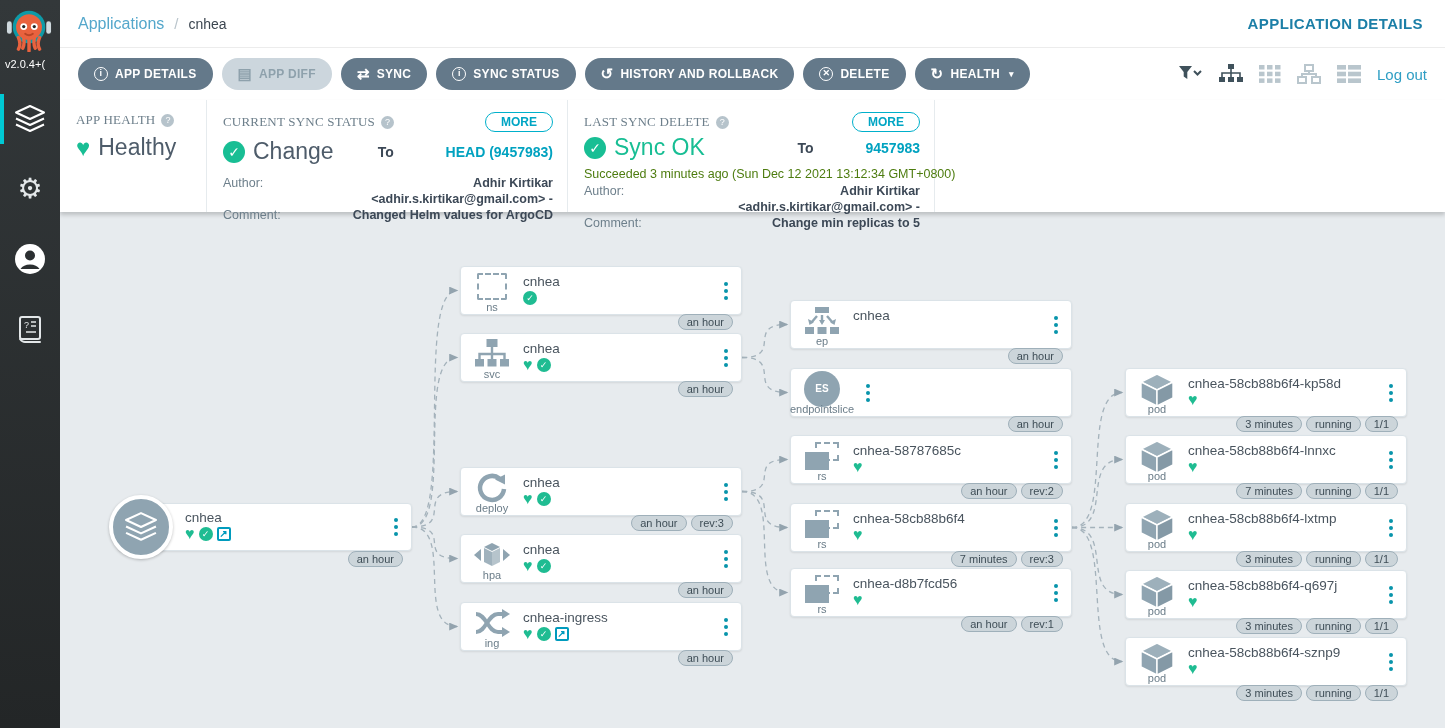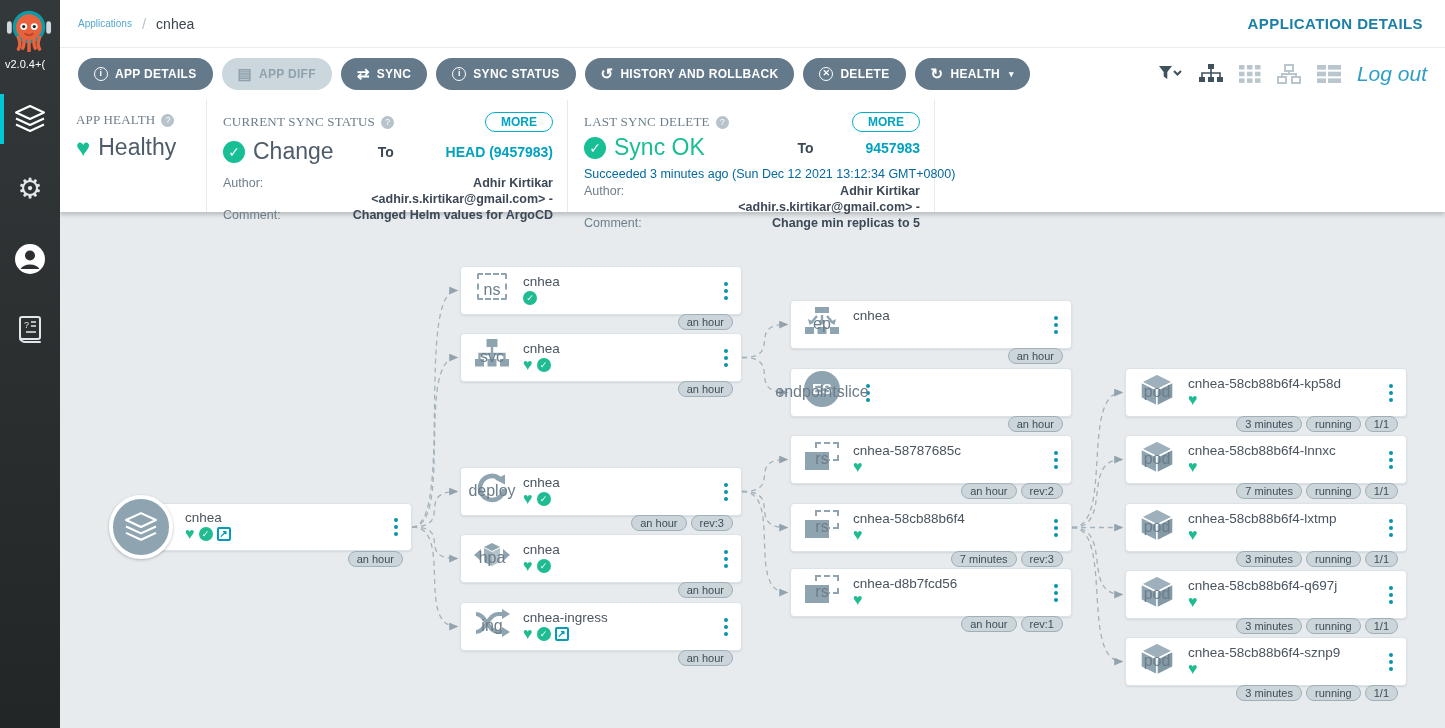--- a/index.html
+++ b/index.html
@@ -10,39 +10,39 @@
     background:linear-gradient(180deg,#33383a 0%,#232627 100%); z-index:30; }
   .logo-wrap { padding:6px 4px 2px 6px; }
   .version { color:#fff; font-size:11px; padding:0 0 10px 5px; white-space:nowrap; overflow:hidden; }
   .nav-item { position:relative; height:62px; display:flex; align-items:center; justify-content:center; margin-top:8px; cursor:pointer; }
   .nav-item.active::before { content:""; position:absolute; left:0; top:6px; bottom:6px; width:4px; background:#00c9d4; }
   .nav-item svg { display:block; }
 
   
   .topbar { position:absolute; left:60px; top:0; right:0; height:48px; background:#fff;
     display:flex; align-items:center; padding:0 22px 0 18px; border-bottom:1px solid #ececec; }
-  .crumb-root { color:#54a7cb; font-size:10px; cursor:pointer; }
+  .crumb-root { color:#54a7cb; font-size:16px; cursor:pointer; }
   .crumb-sep { color:#b9c4cb; margin:0 10px; font-size:15px; }
   .crumb-cur { color:#3c4650; font-size:14px; }
   .corner-title { margin-left:auto; color:#1c7fa7; font-weight:bold; font-size:15px; letter-spacing:.4px; }
 
   
   .toolbar { position:absolute; left:60px; top:48px; right:0; height:52px; background:#fff;
     display:flex; align-items:center; padding:0 18px; }
   .tb-btn { height:32px; border:none; border-radius:17px; background:#64798a; color:#fff;
     font-family:"Liberation Sans",sans-serif; font-size:12px; font-weight:bold; letter-spacing:.3px;
     padding:0 16px; margin-right:9px; display:flex; align-items:center; gap:7px; cursor:pointer; white-space:nowrap; }
   .tb-btn.disabled { background:#ccd6dd; color:#8ea1ac; cursor:default; }
   .ci { display:inline-block; width:14px; height:14px; border:1.5px solid currentColor; border-radius:50%;
     font-size:9px; line-height:11px; text-align:center; font-weight:bold; }
   .gly { font-size:15px; font-weight:bold; line-height:14px; }
   .caret { font-size:9px; margin-left:2px; }
   .tb-right { margin-left:auto; display:flex; align-items:center; gap:16px; }
   .view-ico { cursor:pointer; display:flex; align-items:center; }
-  .logout { color:#2f9ec4; font-size:21px; cursor:pointer; margin-left:0;font-style:italic; }
+  .logout { color:#2f9ec4; font-size:15px; cursor:pointer; margin-left:0; }
 
   
   .statusbar { position:absolute; left:60px; top:100px; right:0; height:112px; background:#fff;
     display:flex; box-shadow:0 3px 4px rgba(0,0,0,.18); z-index:5; }
   .sec { padding:12px 14px 8px 16px; border-right:1px solid #e6ebee; position:relative; }
   .sec-health { width:147px; }
   .sec-sync  { width:361px; }
   .sec-last  { width:367px; }
   .sec-label-row { display:flex; align-items:center; gap:6px; }
   .sec-label { color:#6d7f8b; font-size:13px; letter-spacing:.2px; white-space:nowrap;font-family:Liberation Serif, serif; }
@@ -55,50 +55,50 @@
   .big-val.green { color:#18be94; }
   .big-heart { color:#18be94; font-size:24px; line-height:22px; }
   .big-check { width:22px; height:22px; border-radius:50%; background:#18be94; color:#fff; font-size:14px;
     line-height:22px; text-align:center; flex:none; }
   .to-right { margin-left:auto; font-size:14px; color:#3c4856; font-weight:bold; white-space:nowrap; }
   .to-right .target { color:#00a2c0; cursor:pointer;padding-left:48px; }
   .meta { margin-top:10px; }
   .meta-row { display:flex; font-size:12.5px; line-height:16px; }
   .meta-label { color:#6d7f8b; width:84px; flex:none; }
   .meta-val { flex:1; text-align:right; color:#3c4856; font-weight:bold; }
-  .succeeded { margin-top:6px; font-size:12.5px; color:#0369a1; white-space:nowrap; }
+  .succeeded { margin-top:6px; font-size:12.5px; color:#4d7c0f; white-space:nowrap; }
   .sec-last .meta { margin-top:2px; }
 
   
   .graph { position:absolute; left:60px; top:212px; width:1385px; height:516px; background:#e7ebee; overflow:hidden; }
   .edges { position:absolute; left:0; top:0; }
   .node { position:absolute; width:282px; height:49px; background:#fff; border:1px solid #dbe3e8;
     border-radius:4px; box-shadow:0 1px 2px rgba(0,0,0,.09); display:flex; cursor:pointer; }
   .node.app { width:294px; height:48px; }
   .icon-col { width:62px; position:relative; display:flex; align-items:center; justify-content:center; flex:none; }
-  .kind-label { position:absolute; bottom:15px; left:50%; transform:translateX(-50%); font-size:16px;
+  .kind-label { position:absolute; bottom:1px; left:50%; transform:translateX(-50%); font-size:11px;
     color:#6b7d89; white-space:nowrap; }
   .node-main { flex:1; padding-top:7px; overflow:hidden; }
   .node-title { font-size:13.5px; color:#49545e; white-space:nowrap; }
   .h-row { display:flex; align-items:center; gap:4px; margin-top:2px; }
   .h-heart { color:#1fbc92; font-size:16px; line-height:14px; }
   .h-check { width:14px; height:14px; border-radius:50%; background:#1fbc92; color:#fff; font-size:9px;
     line-height:14px; text-align:center; }
   .h-link { width:14px; height:14px; border:2px solid #009bbd; border-radius:2px; color:#009bbd;
     font-size:10px; font-weight:bold; line-height:10px; text-align:center; }
   .kebab { width:30px; display:flex; flex-direction:column; align-items:center; justify-content:center; gap:3px; flex:none; cursor:pointer; }
   .kebab i { width:4px; height:4px; border-radius:50%; background:#0894ab; }
   .badges { position:absolute; top:47px; right:8px; display:flex; gap:4px; z-index:3; }
   .badge { background:#ccd5da; border:1px solid #9fb0ba; border-radius:9px; color:#3e4d56;
     font-size:11px; line-height:14px; padding:0 8px; white-space:nowrap; }
   .app-circle { position:absolute; left:-10px; top:-9px; width:64px; height:64px; border-radius:50%;
     background:#8fa4b1; border:4px solid #fff; box-shadow:0 1px 3px rgba(0,0,0,.25);
     display:flex; align-items:center; justify-content:center; }
   .node.app .node-main { padding-left:66px; padding-top:6px; }
-  .es-circle { width:36px; height:36px; border-radius:50%; background:#8fa4b1; color:#fff; font-size:15px;
+  .es-circle { width:36px; height:36px; border-radius:50%; background:#8fa4b1; color:#fff; font-size:10px;
     font-weight:bold; display:flex; align-items:center; justify-content:center; margin-bottom:8px; }
   .ns-box { width:30px; height:27px; border:2px dashed #8fa4b1; border-radius:2px; margin-bottom:9px; }
   .rs-ico { position:relative; width:34px; height:28px; margin-bottom:8px; }
   .rs-back { position:absolute; right:0; top:0; width:24px; height:19px; border:2px dashed #8fa4b1; }
   .rs-front { position:absolute; left:0; bottom:0; width:24px; height:18px; background:#8fa4b1; }
 </style>
 </head>
 <body>
 
 <div class="sidebar">

